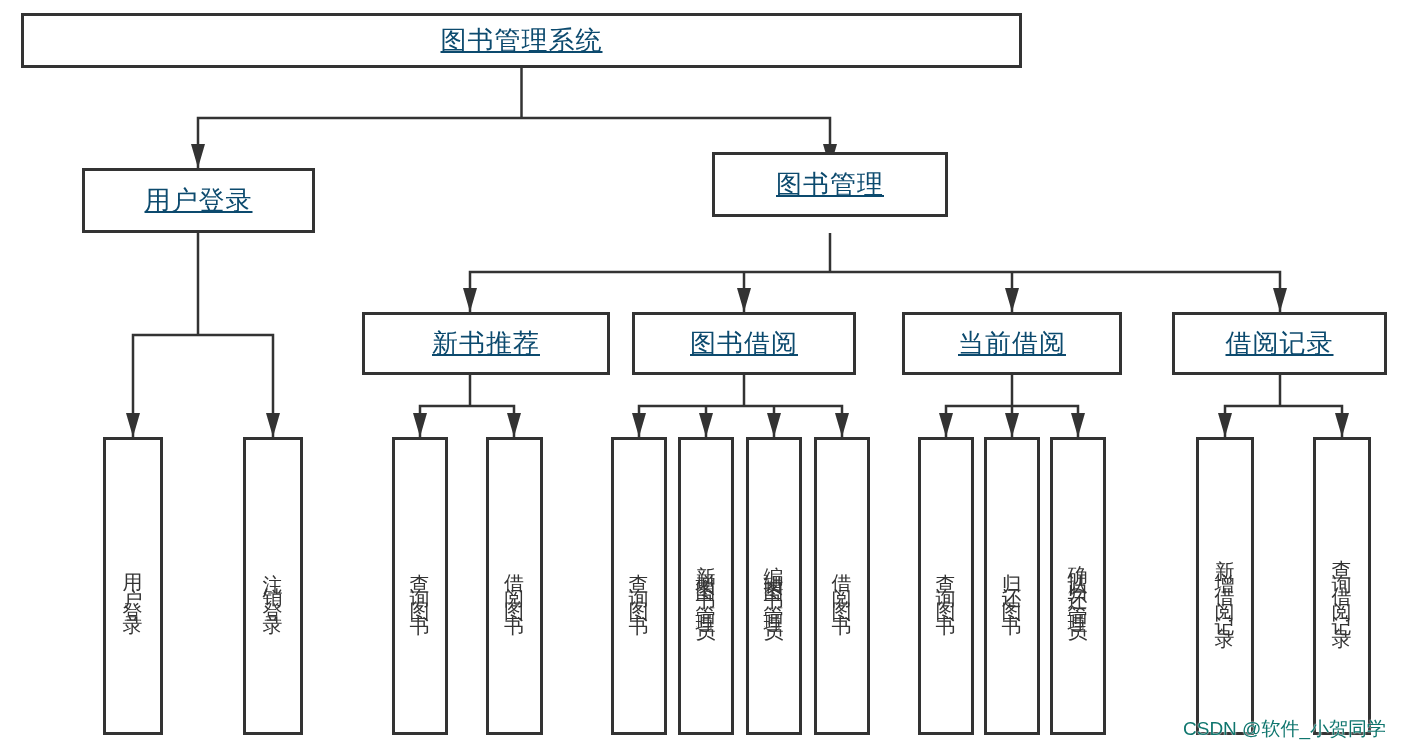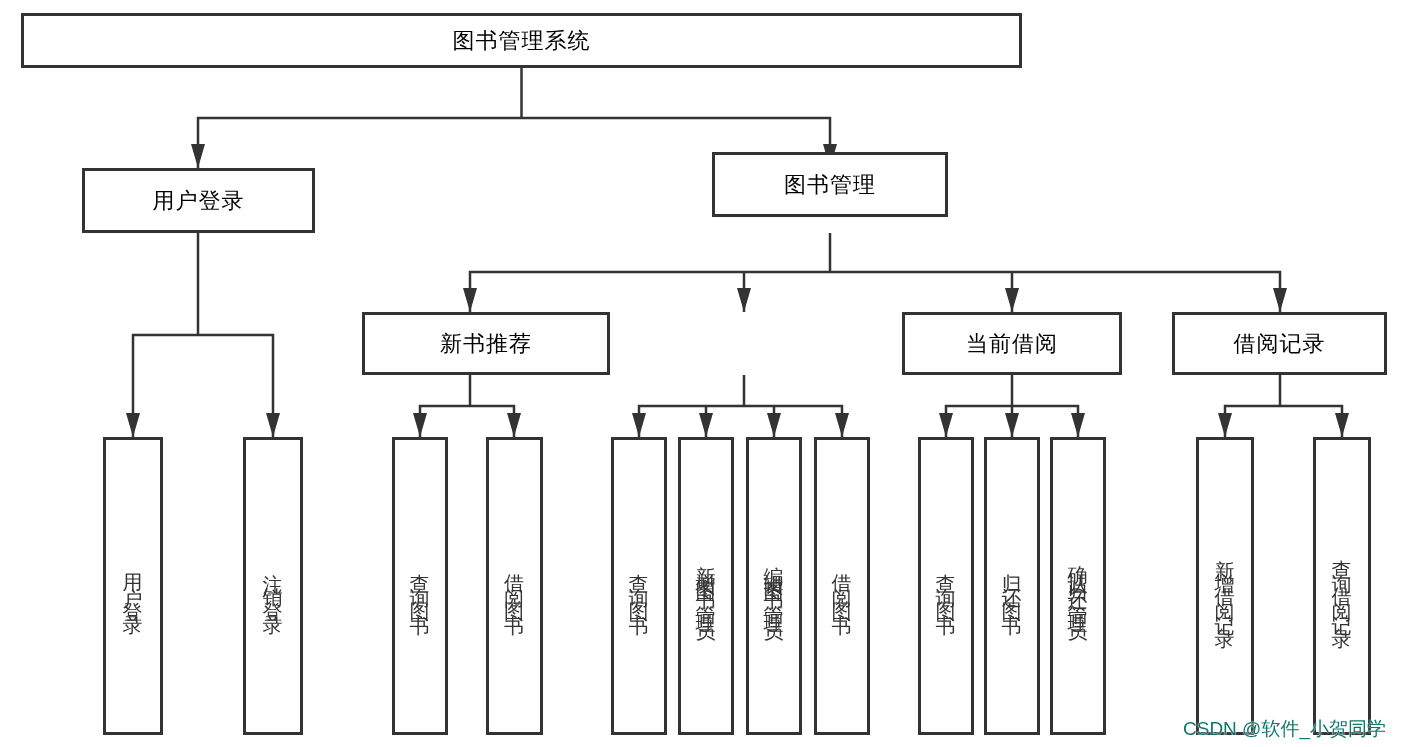--- a/index.html
+++ b/index.html
@@ -5,21 +5,21 @@
   html,body{margin:0;padding:0;background:#ffffff;}
   .stage{
     position:relative;width:1405px;height:747px;background:#ffffff;
     font-family:"Liberation Sans","DejaVu Sans",sans-serif;color:#333333;overflow:hidden;
   }
   .connectors{position:absolute;left:0;top:0;width:1405px;height:747px;z-index:1;}
   .node{
     position:absolute;box-sizing:border-box;border:3px solid #333333;background:#ffffff;
     display:flex;align-items:center;justify-content:center;z-index:2;
   }
-  .node.h .lbl{font-size:22px;letter-spacing:1px;color:#000000;white-space:nowrap;}
+  .node.h .lbl{font-size:26px;letter-spacing:1px;color:#0c4a6e;white-space:nowrap;text-decoration:underline;}
   .node.v .lbl{
     writing-mode:vertical-rl;font-size:20px;color:#333333;line-height:1;
   }
   .sp14{letter-spacing:14px;}
   .sp8{letter-spacing:8px;}
   .watermark{
     position:absolute;left:1183px;top:716px;z-index:3;
     font-size:19px;color:#0f766e;white-space:nowrap;
     text-shadow:0 0 2px #ffffff,0 0 1px #ffffff;
   }
@@ -81,20 +81,23 @@
   <div class="node h" style="left:82px;top:168px;width:233px;height:65px;">
     <span class="lbl">用户登录</span>
   </div>
   <div class="node h" style="left:712px;top:152px;width:236px;height:65px;">
     <span class="lbl">图书管理</span>
   </div>
 
   <div class="node h" style="left:362px;top:312px;width:248px;height:63px;">
     <span class="lbl">新书推荐</span>
   </div>
+  <div class="node h" style="left:632px;top:312px;width:224px;height:63px;">
+    <span class="lbl">图书借阅</span>
+  </div>
   <div class="node h" style="left:902px;top:312px;width:220px;height:63px;">
     <span class="lbl">当前借阅</span>
   </div>
   <div class="node h" style="left:1172px;top:312px;width:215px;height:63px;">
     <span class="lbl">借阅记录</span>
   </div>
 
   <div class="node v" style="left:103px;top:437px;width:60px;height:298px;">
     <span class="lbl sp14">用户登录</span>
   </div>

